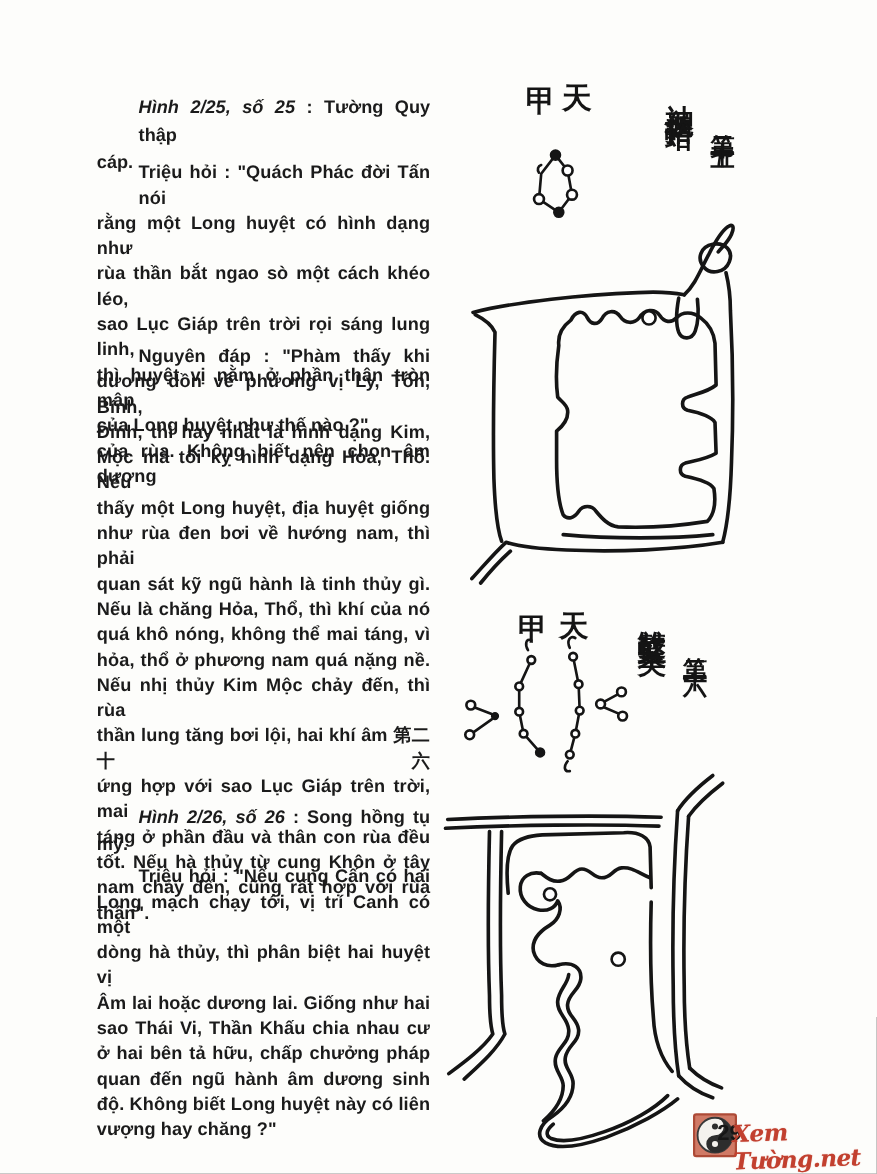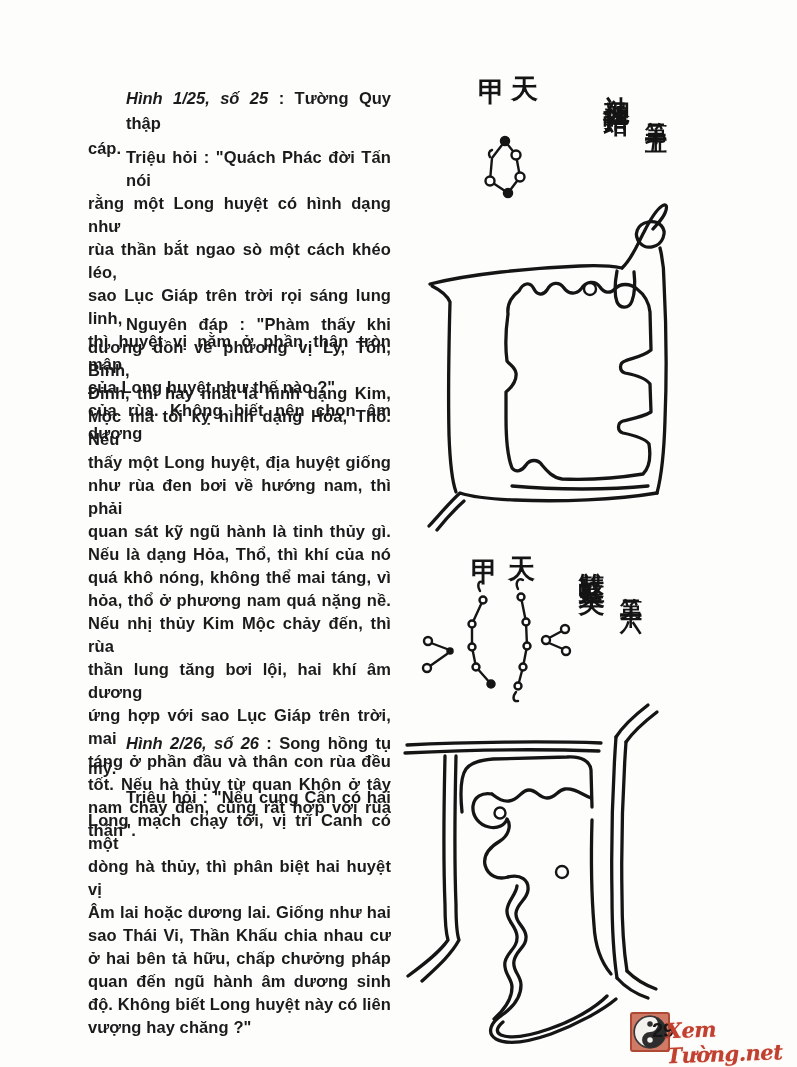--- a/index.html
+++ b/index.html
@@ -39,21 +39,21 @@
      font-family:"DejaVu Serif","Liberation Serif",serif; font-style:italic; font-weight:700;
      font-size:21px; letter-spacing:-0.5px; color:#c2402f; transform:rotate(-2deg);
      text-shadow:0 0 1px rgba(194,64,47,.55);}
 </style>
 </head>
 <body>
 
 <div id="page">
 
   <div class="col heading" style="top:86px">
-    <div class="tline tfirst"><span class="ital">Hình 1/25, số 25</span><span> : Tường Quy thập</span></div>
+    <div class="tline tfirst"><span class="ital">Hình 2/25, số 25</span><span> : Tường Quy thập</span></div>
     <div class="tline tlast">cáp.</div>
   </div>
 
   <div class="col body-text indent" style="top:146px">
       <div class="tline tfirst">Triệu hỏi : "Quách Phác đời Tấn nói</div>
       <div class="tline">rằng một Long huyệt có hình dạng như</div>
       <div class="tline">rùa thần bắt ngao sò một cách khéo léo,</div>
       <div class="tline">sao Lục Giáp trên trời rọi sáng lung linh,</div>
       <div class="tline">thì huyệt vị nằm ở phần thân tròn mập</div>
       <div class="tline tlast">của Long huyệt như thế nào ?"</div>
@@ -61,28 +61,28 @@
     </div>
 
   <div class="col body-text indent" style="top:313px">
       <div class="tline tfirst">Nguyên đáp : "Phàm thấy khi</div>
       <div class="tline">dương dồn về phương vị Ly, Tốn, Bính,</div>
       <div class="tline">Đinh, thì hay nhất là hình dạng Kim,</div>
       <div class="tline">Mộc mà tối kỵ hình dạng Hỏa, Thổ. Nếu</div>
       <div class="tline">thấy một Long huyệt, địa huyệt giống</div>
       <div class="tline">như rùa đen bơi về hướng nam, thì phải</div>
       <div class="tline">quan sát kỹ ngũ hành là tinh thủy gì.</div>
-      <div class="tline">Nếu là dạng Hỏa, Thổ, thì khí của nó</div>
+      <div class="tline">Nếu là chăng Hỏa, Thổ, thì khí của nó</div>
       <div class="tline">quá khô nóng, không thể mai táng, vì</div>
       <div class="tline">hỏa, thổ ở phương nam quá nặng nề.</div>
       <div class="tline">Nếu nhị thủy Kim Mộc chảy đến, thì rùa</div>
-      <div class="tline">thần lung tăng bơi lội, hai khí âm dương</div>
+      <div class="tline">thần lung tăng bơi lội, hai khí âm 第二十六</div>
       <div class="tline">ứng hợp với sao Lục Giáp trên trời, mai</div>
       <div class="tline">táng ở phần đầu và thân con rùa đều</div>
-      <div class="tline">tốt. Nếu hà thủy từ quan Khôn ở tây</div>
+      <div class="tline">tốt. Nếu hà thủy từ cung Khôn ở tây</div>
       <div class="tline">nam chảy đến, cũng rất hợp với rùa</div>
       <div class="tline tlast">thần".</div>
     </div>
 
   <div class="col heading" style="top:731px">
     <div class="tline tfirst"><span class="ital">Hình 2/26, số 26</span><span> : Song hồng tụ</span></div>
     <div class="tline tlast">mỹ.</div>
   </div>
 
   <div class="col body-text indent" style="top:786px">

